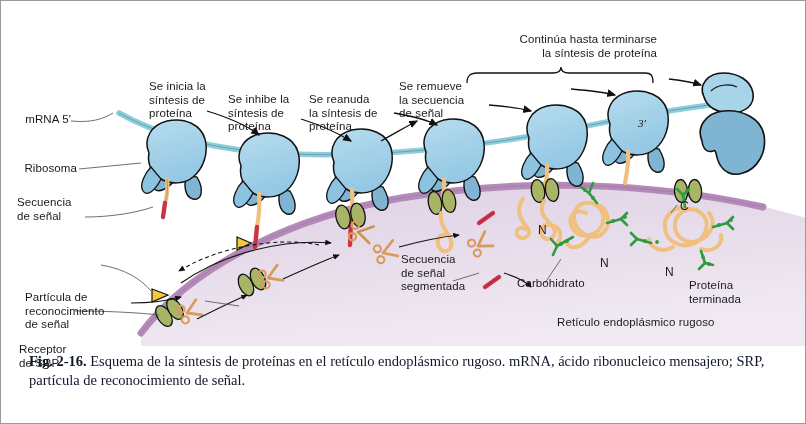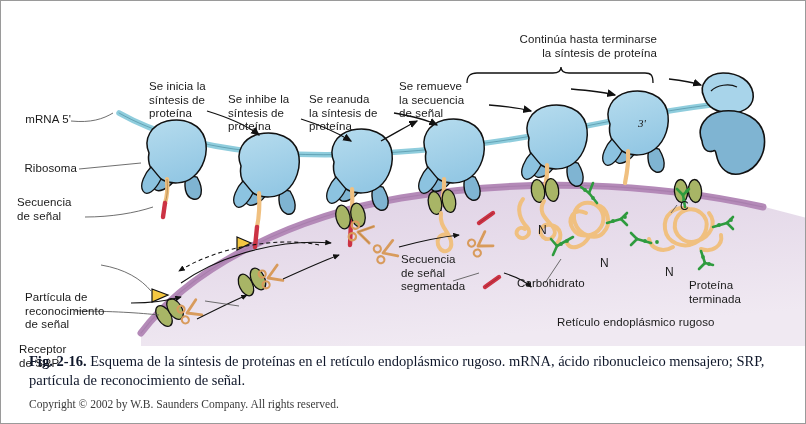--- a/index.html
+++ b/index.html
@@ -423,16 +423,15 @@
 
     <div class="nc-letter" style="left:537px; top:222px;">N</div>
     <div class="nc-letter" style="left:599px; top:255px;">N</div>
     <div class="nc-letter" style="left:664px; top:264px;">N</div>
     <div class="nc-letter" style="left:679px; top:198px;">C</div>
 
   </div>
 
   <div id="caption-block">
     <p class="cap-text"><b>Fig. 2-16.</b><span> Esquema de la síntesis de proteínas en el retículo endoplásmico rugoso. mRNA, ácido ribonucleico mensajero; SRP, partícula de reconocimiento de señal.</span></p>
-    <p class="copyright">Copyright © 2002 by W.B. Saunders Company. All rights reserved.</p>
   </div>
 
 </div>
 
 </body></html>

